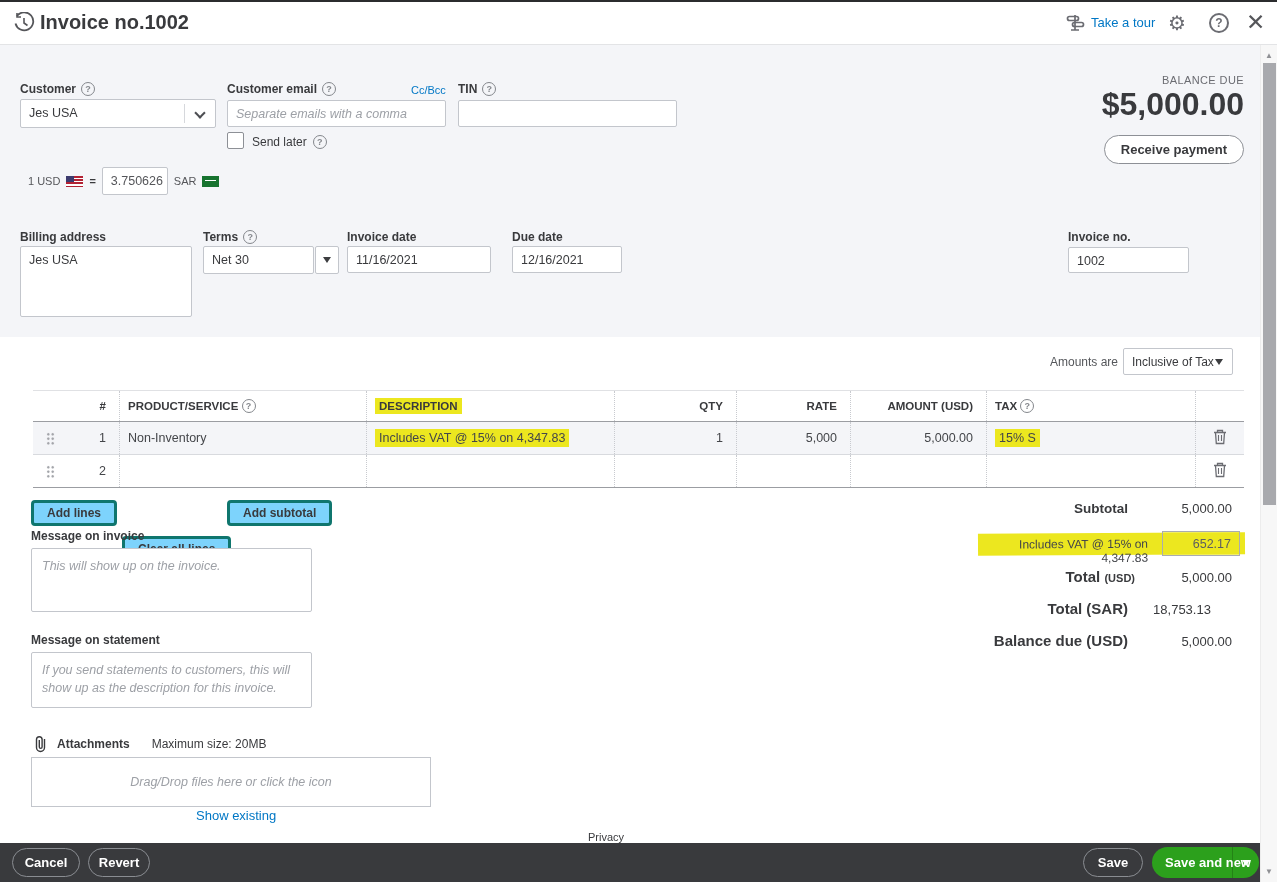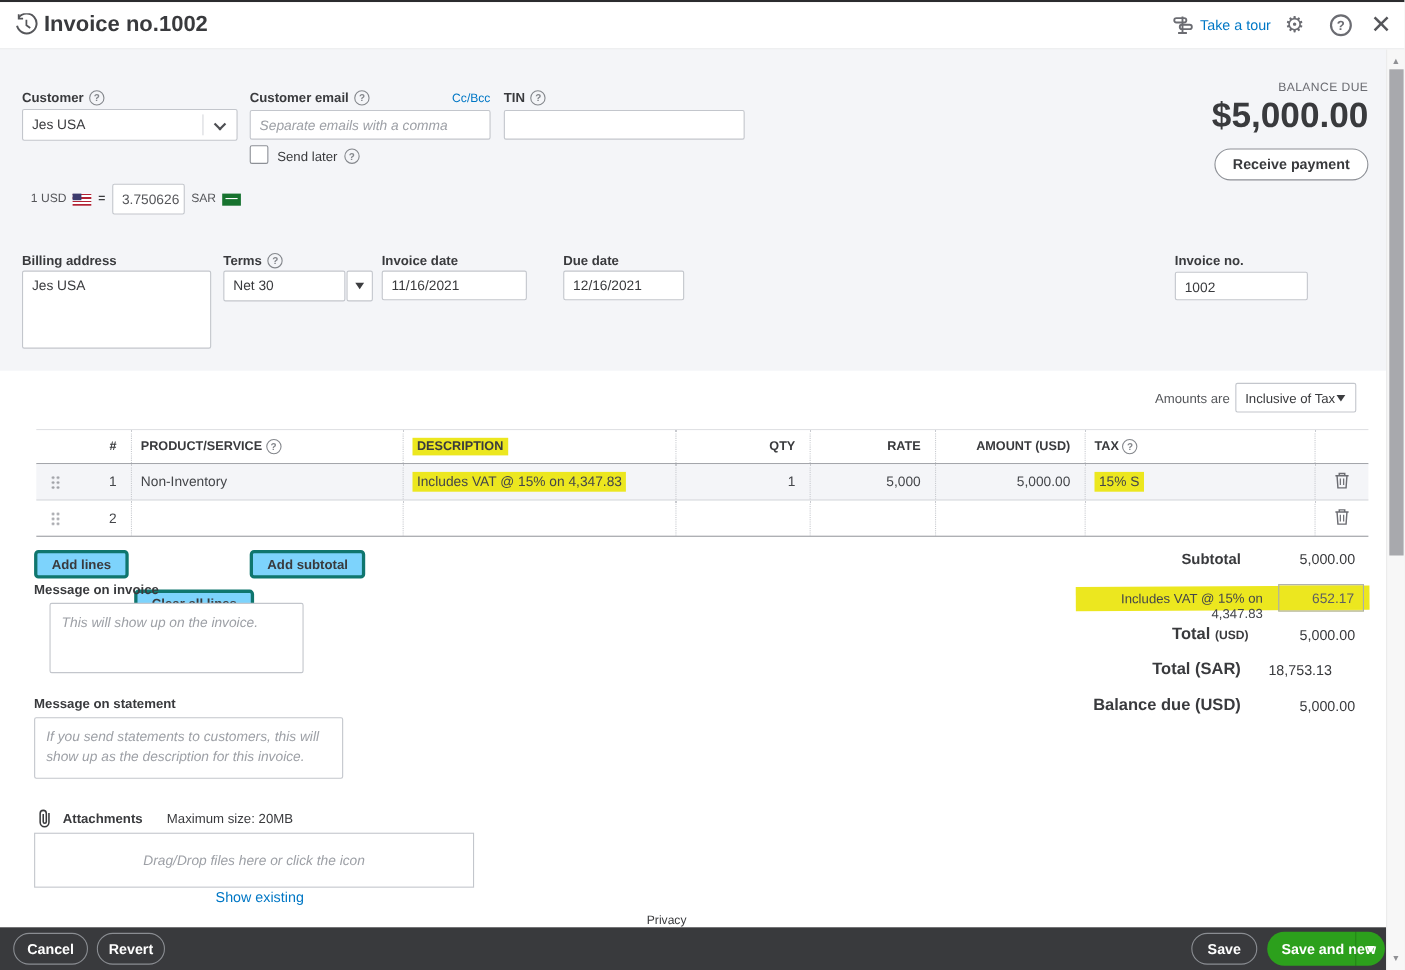--- a/index.html
+++ b/index.html
@@ -217,21 +217,21 @@
     <span class="help"></span>
   </div>
   <div class="box" style="left:203px; top:246px; width:111px; height:28px;">
     <span class="val">Net 30</span>
   </div>
   <div class="box" style="left:315px; top:246px; width:24px; height:28px; display:flex; align-items:center; justify-content:center;">
     <span class="tri"></span>
   </div>
 
   <div class="lbl" style="left:347px; top:230px;">Invoice date</div>
-  <div class="box" style="left:347px; top:246px; width:132px; height:27px;">
+  <div class="box" style="left:347px; top:246px; width:144px; height:27px;">
     <span class="val">11/16/2021</span>
   </div>
 
   <div class="lbl" style="left:512px; top:230px;">Due date</div>
   <div class="box" style="left:512px; top:246px; width:110px; height:27px;">
     <span class="val">12/16/2021</span>
   </div>
 
   <div class="lbl" style="left:1068px; top:230px;">Invoice no.</div>
   <div class="box" style="left:1068px; top:247px; width:121px; height:26px;">
@@ -310,21 +310,21 @@
         </span>
       </div>
     </div>
   </div>
 
   <button class="btn-sq" style="left:31px; top:500px;">Add lines</button>
   <button class="btn-sq" style="left:122px; top:500px;margin-top:36px;">Clear all lines</button>
   <button class="btn-sq" style="left:227px; top:500px;">Add subtotal</button>
 
   <div class="lbl" style="left:31px; top:529px;">Message on invoice</div>
-  <div class="msgbox" style="left:45px; top:548px; width:231px; height:64px;">
+  <div class="msgbox" style="left:31px; top:548px; width:281px; height:64px;">
     <span class="ph">This will show up on the invoice.</span>
   </div>
 
   <div class="lbl" style="left:31px; top:633px;">Message on statement</div>
   <div class="msgbox" style="left:31px; top:652px; width:281px; height:56px;">
     <span class="ph">If you send statements to customers, this will show up as the description for this invoice.</span>
   </div>
 
   <div class="tot-lbl" style="left:978px; top:501px; width:150px; font-size:13.5px;">Subtotal</div>
   <div class="tot-val" style="left:1132px; top:501px;">5,000.00</div>

